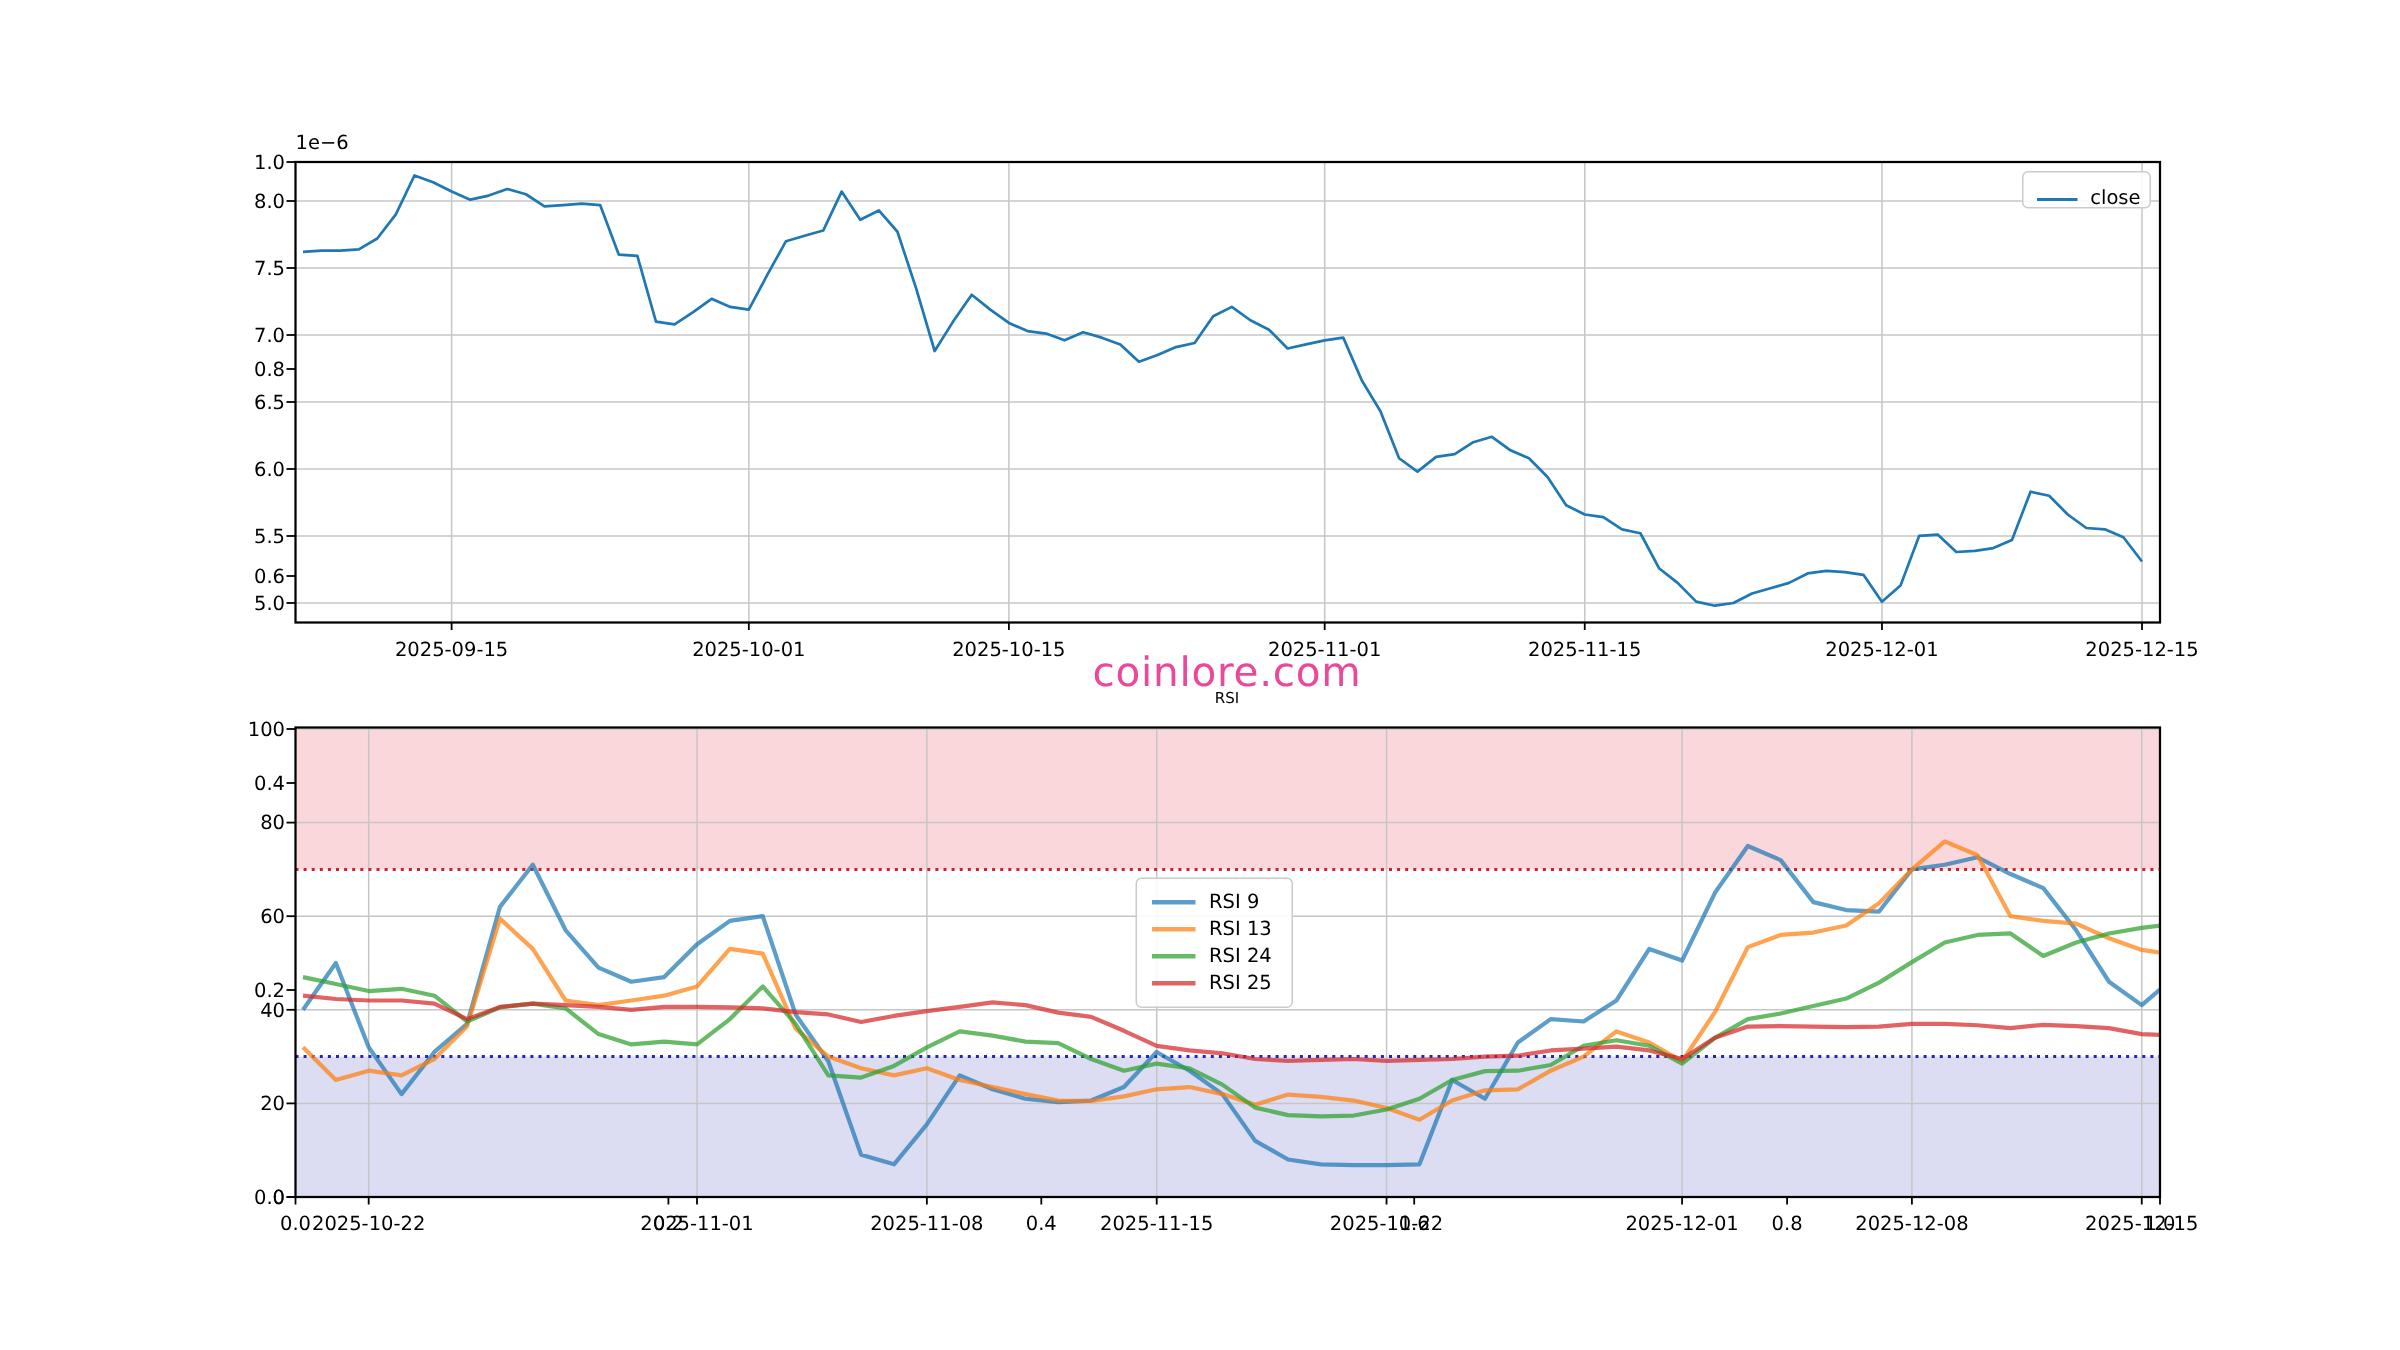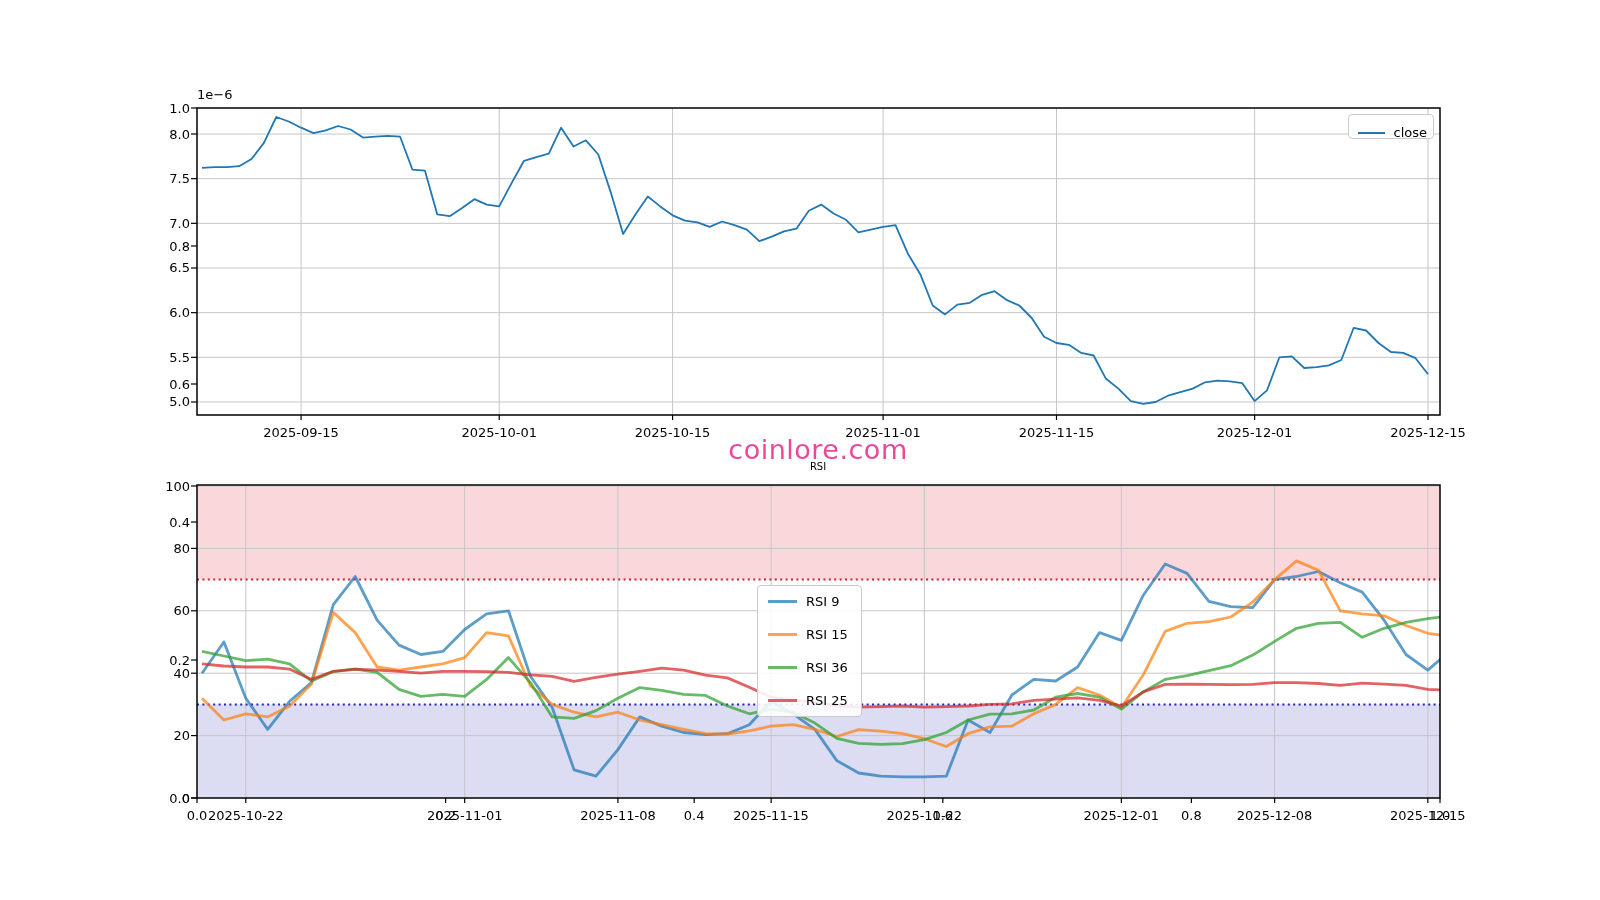--- a/index.html
+++ b/index.html
@@ -7,21 +7,21 @@
           font-family:"DejaVu Sans","Liberation Sans",sans-serif;}
   .figure svg{position:absolute;left:0;top:0;}
   .watermark{position:absolute;left:818px;top:449px;transform:translate(-50%,-50%);
              font-size:27px;color:#ec4899;letter-spacing:.5px;white-space:nowrap;}
   .rsi-title{position:absolute;left:818px;top:466px;transform:translate(-50%,-50%);
              font-size:10px;color:#000;}
   .legend{position:absolute;background:rgba(255,255,255,.88);border:1px solid #cbcbcb;
           border-radius:4px;font-size:13px;color:#000;box-sizing:border-box;}
   .legend-close{left:1348px;top:114px;width:86px;height:25px;display:flex;align-items:center;
                 gap:9px;padding:12px 6px 0 9px;}
-  .legend-rsi{left:757px;top:585px;padding:7px 13px 7px 10px;display:flex;flex-direction:column;gap:16px;}
+  .legend-rsi{left:757px;top:585px;padding:7px 13px 7px 10px;display:flex;flex-direction:column;gap:1px;}
   .lrow{display:flex;align-items:center;gap:9px;height:17px;}
   .sample{display:inline-block;width:29px;height:0;border-top:2.6px solid #1f77b4;}
   .legend-rsi .sample{border-top-width:3.2px;opacity:.72;}
 </style>
 </head>
 <body>
 
 <div class="figure">
   <svg id="canvas" width="1600" height="900">
       <defs>
@@ -167,24 +167,24 @@
     <span>close</span>
   </div>
 
   <div class="legend legend-rsi">
     <div class="lrow">
       <span class="sample" style="border-top-color: rgb(31, 119, 180);"></span>
       <span>RSI 9</span>
     </div>
     <div class="lrow">
       <span class="sample" style="border-top-color: rgb(255, 127, 14);"></span>
-      <span>RSI 15</span>
+      <span>RSI 13</span>
     </div>
     <div class="lrow">
       <span class="sample" style="border-top-color: rgb(44, 160, 44);"></span>
-      <span>RSI 36</span>
+      <span>RSI 24</span>
     </div>
     <div class="lrow">
       <span class="sample" style="border-top-color: rgb(214, 39, 40);"></span>
       <span>RSI 25</span>
     </div>
   </div>
 </div>
 
 </body></html>

